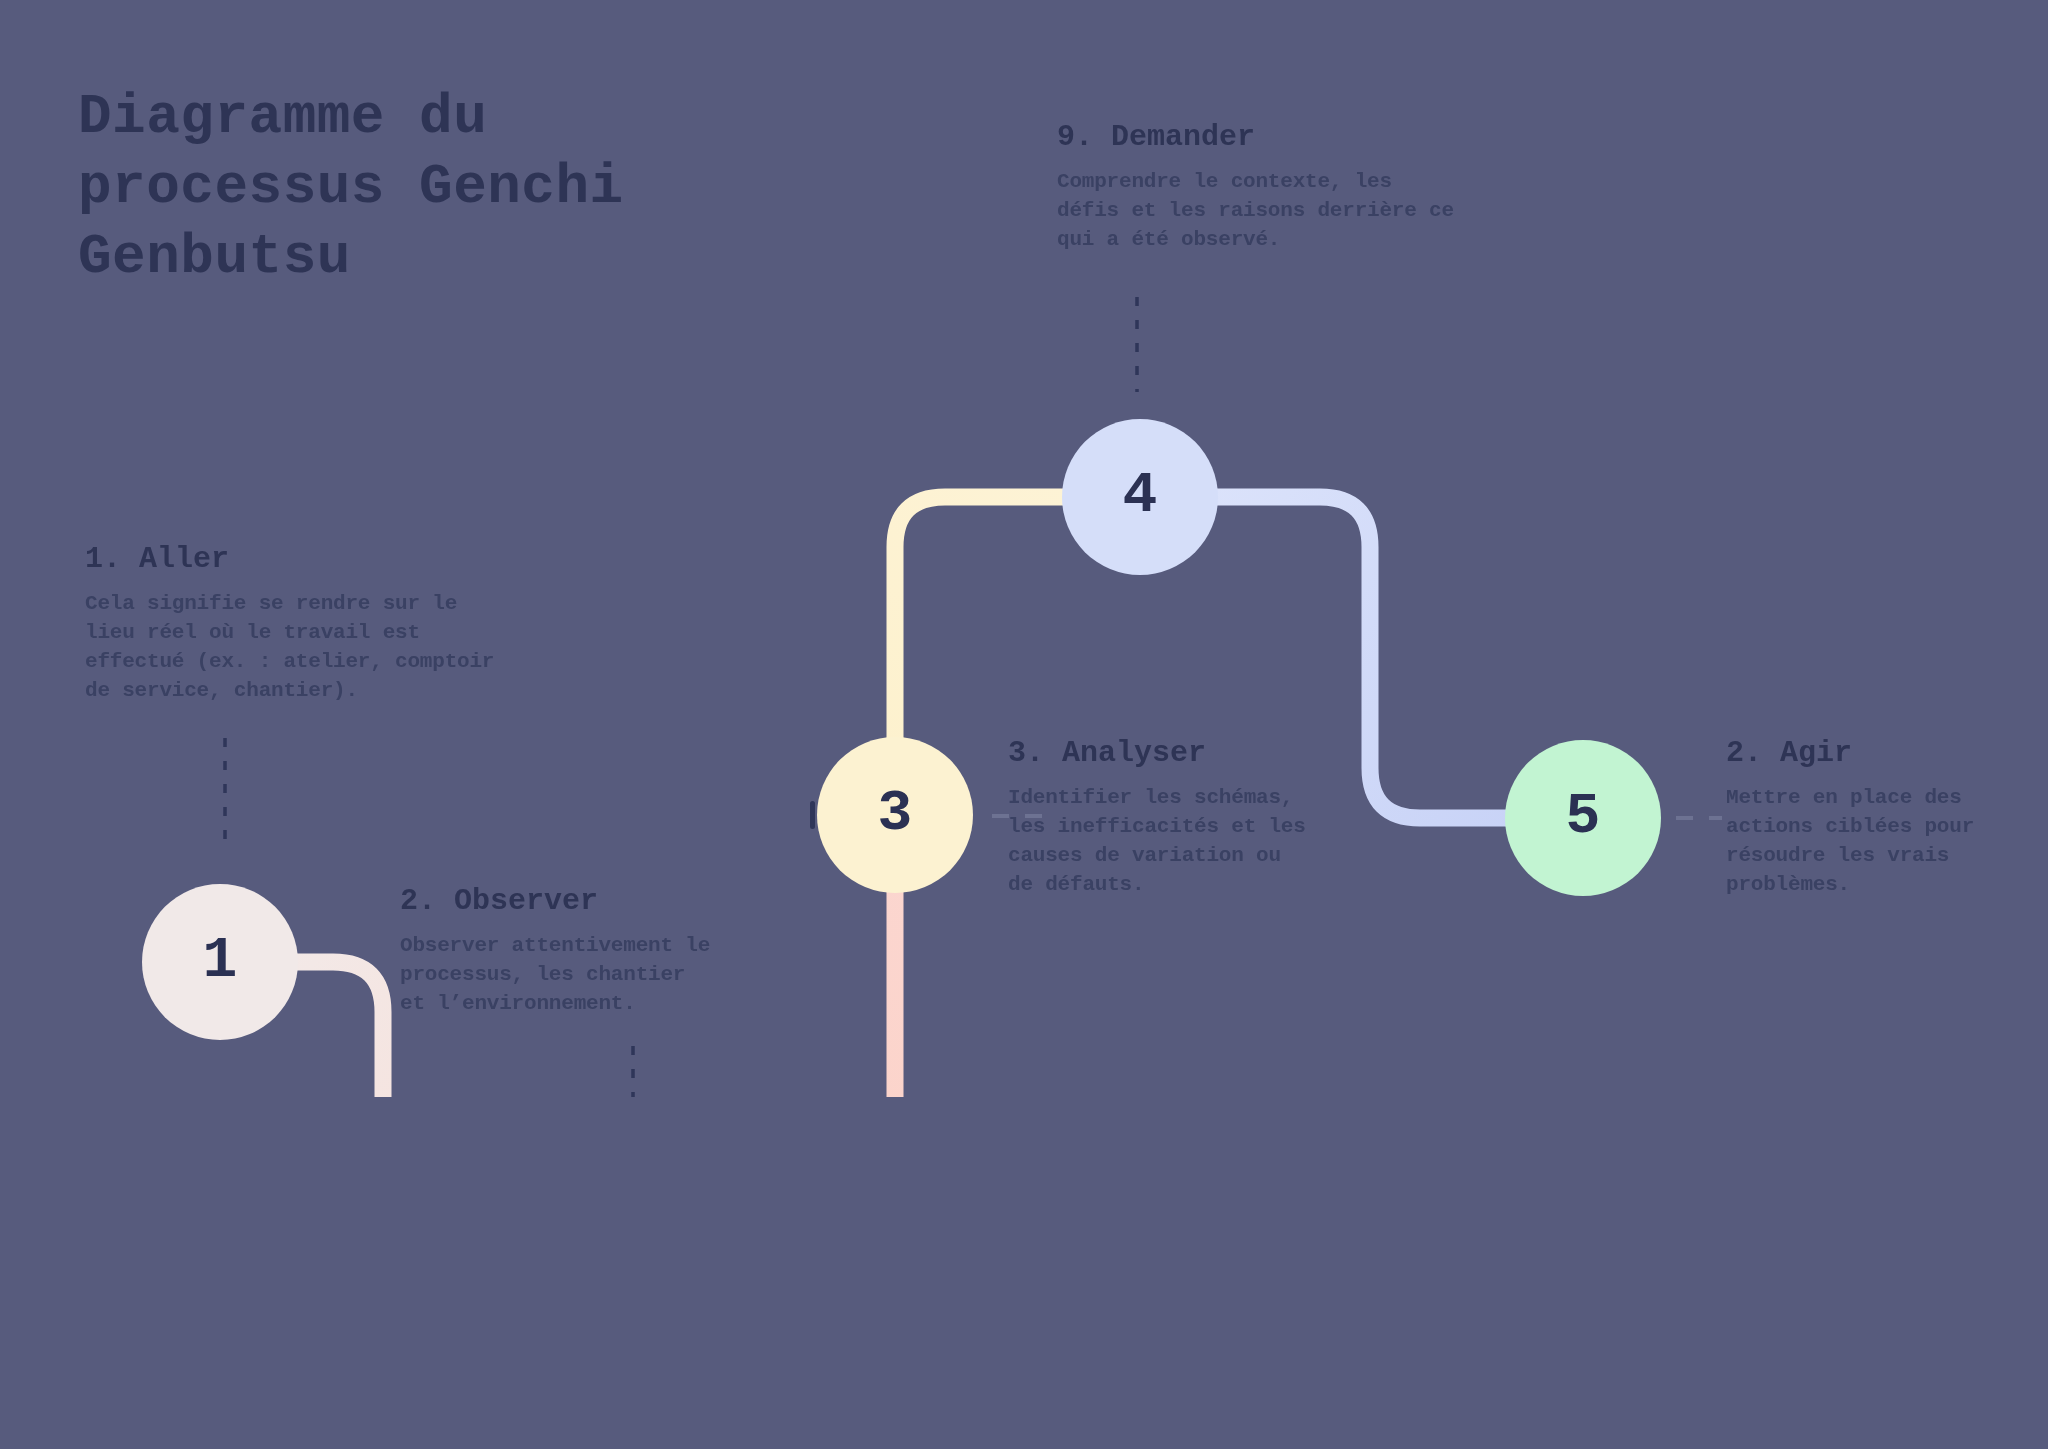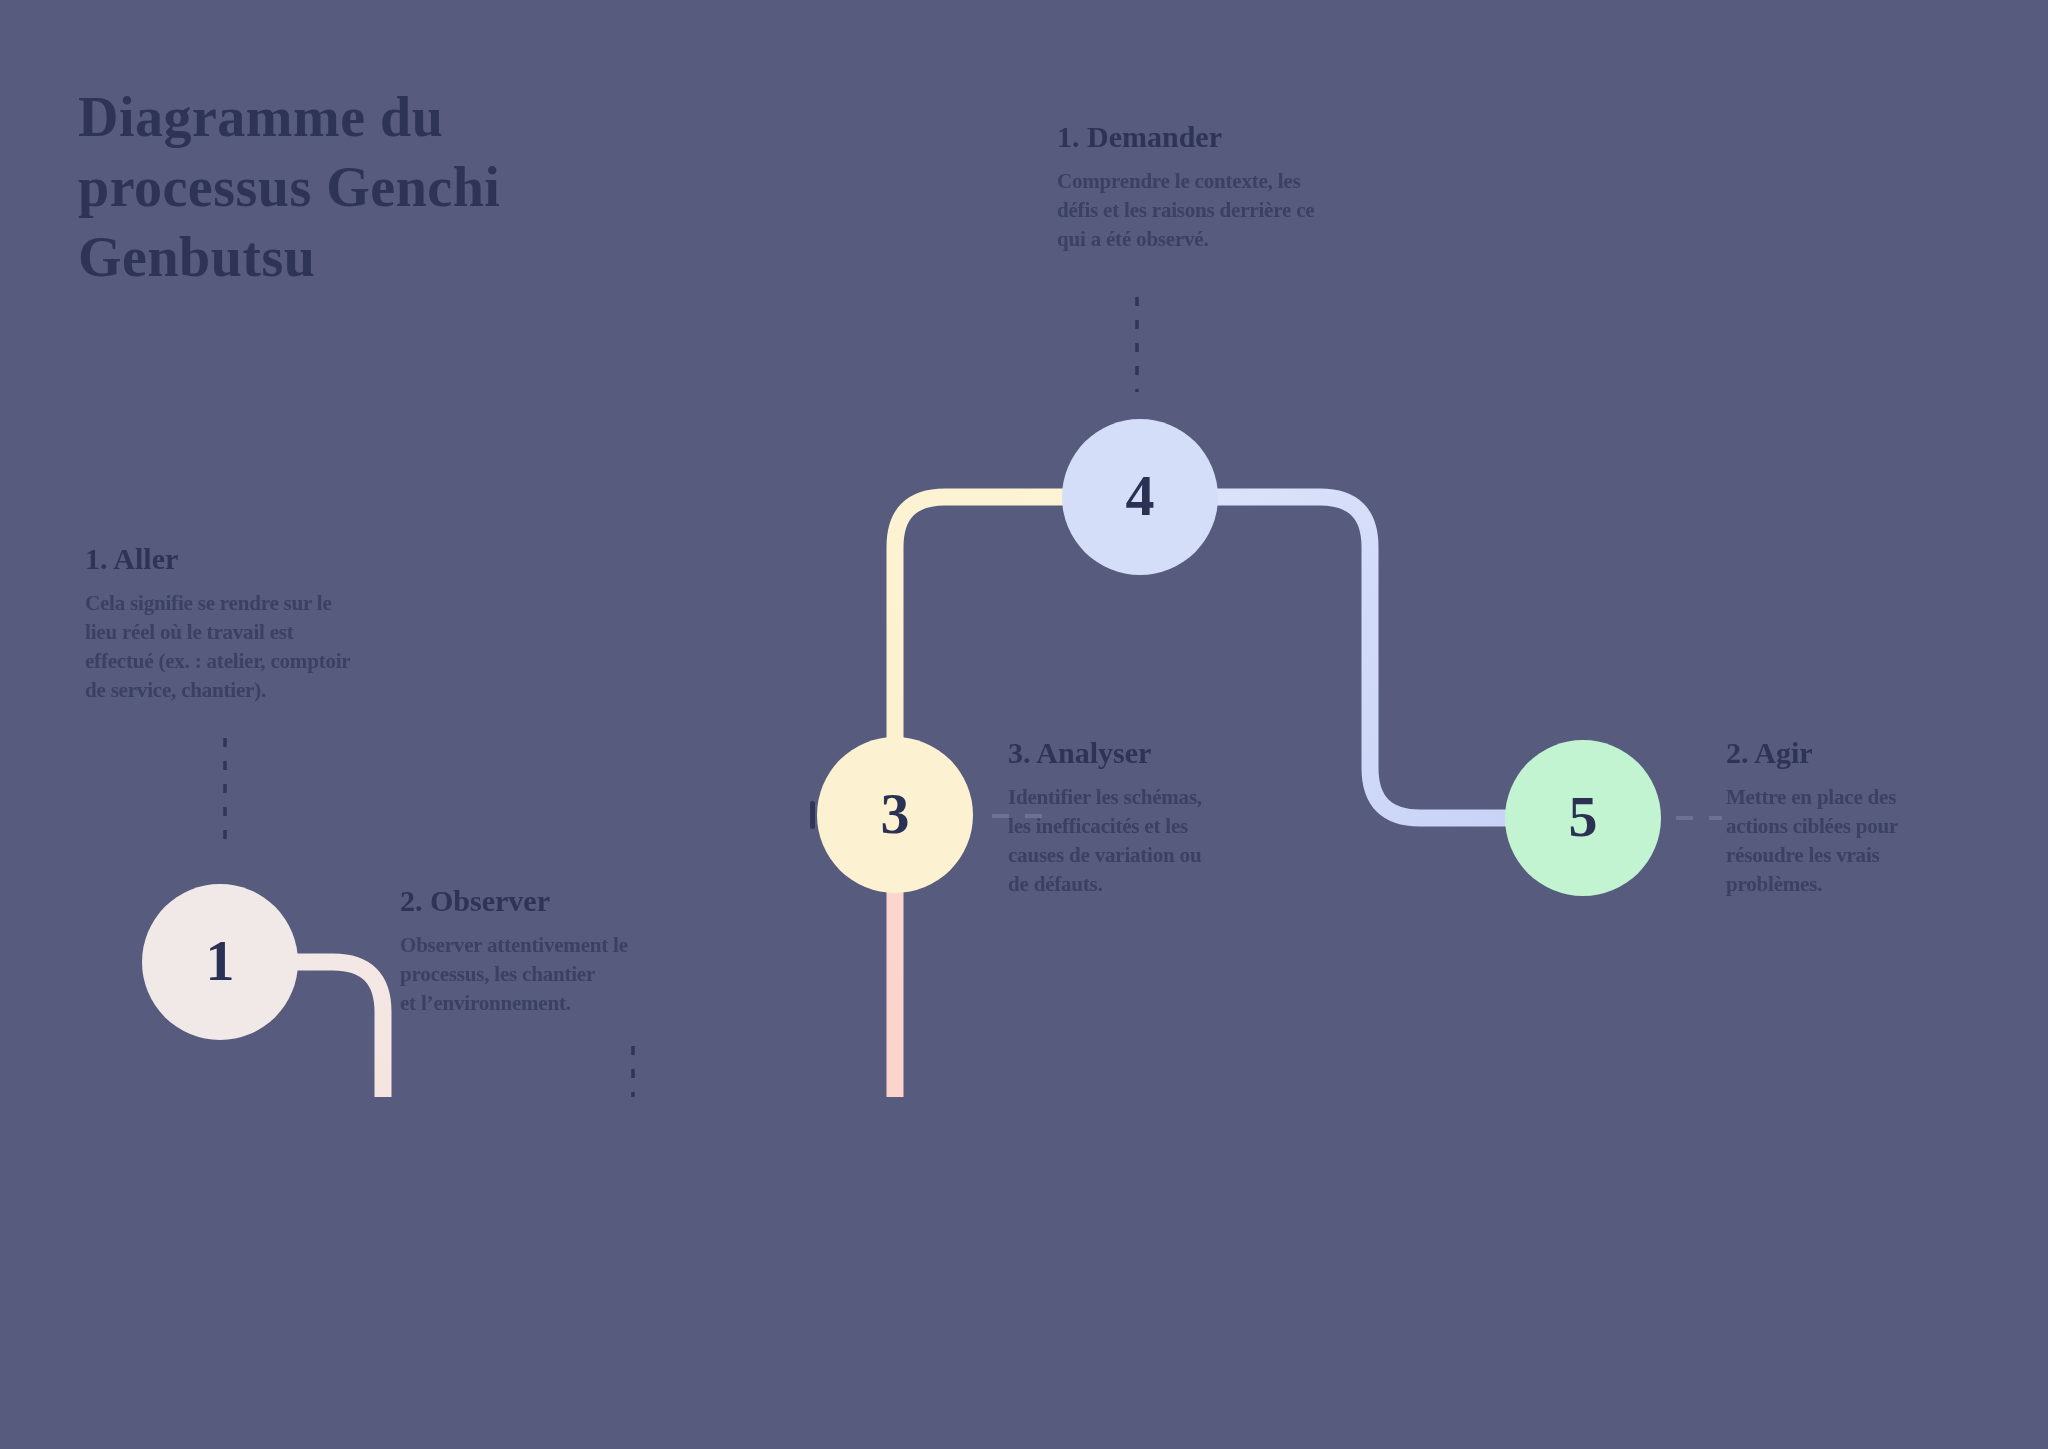--- a/index.html
+++ b/index.html
@@ -1,18 +1,18 @@
 <!DOCTYPE html>
 <html><head>
 <meta charset="utf-8">
 <style>
   html,body{margin:0;padding:0;background:#575b7d;}
   .stage{
     position:relative;width:2048px;height:1097px;background:#575b7d;
-    font-family:Liberation Serif, serif;overflow:hidden;
+    font-family:Liberation Mono, monospace;overflow:hidden;
   }
   .paths{position:absolute;left:0;top:0;width:2048px;height:1449px;}
   .title{
     position:absolute;left:78px;top:82px;margin:0;
     font-size:56px;line-height:70px;font-weight:bold;color:#2e3455;
     white-space:pre-line;letter-spacing:.5px;
   }
   .step-text{position:absolute;}
   .step-text h2{margin:0 0 13px;font-size:30px;line-height:34px;font-weight:bold;color:#2e3455;}
   .step-text p{
@@ -94,21 +94,21 @@
 et l’environnement.</p>
   </div>
   <div class="step-text s3">
     <h2>3. Analyser</h2>
     <p>Identifier les schémas,
 les inefficacités et les
 causes de variation ou
 de défauts.</p>
   </div>
   <div class="step-text s4">
-    <h2>1. Demander</h2>
+    <h2>9. Demander</h2>
     <p>Comprendre le contexte, les
 défis et les raisons derrière ce
 qui a été observé.</p>
   </div>
   <div class="step-text s5">
     <h2>2. Agir</h2>
     <p>Mettre en place des
 actions ciblées pour
 résoudre les vrais
 problèmes.</p>

